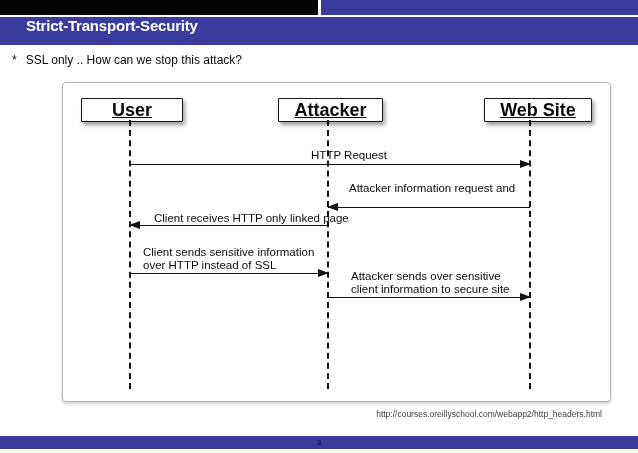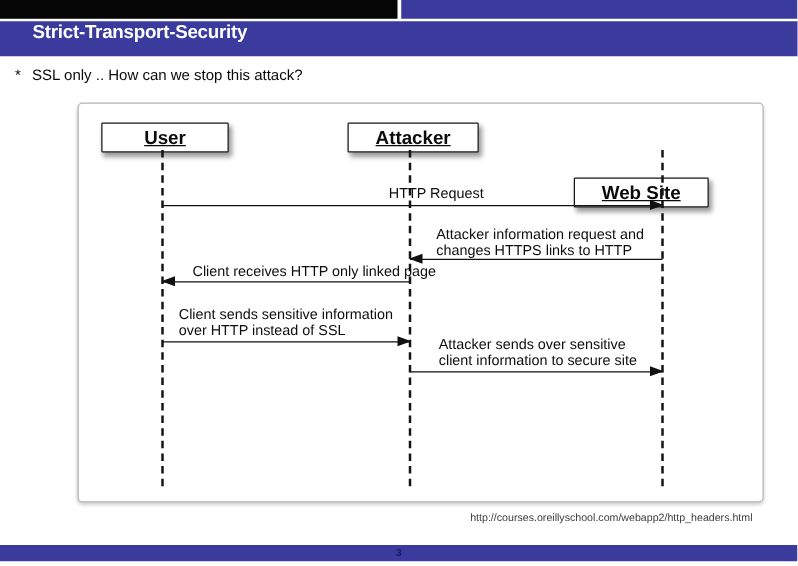--- a/index.html
+++ b/index.html
@@ -26,21 +26,21 @@
     position:absolute;left:62px;top:82px;width:547px;height:318px;
     background:#ffffff;border:1px solid #b4b4b4;border-radius:4px;
     box-shadow:0 2px 3px rgba(0,0,0,0.18);
   }
   .actor{
     position:absolute;top:15px;height:22px;background:#ffffff;
     border:1.5px solid #1a1a1a;border-radius:1px;
     box-shadow:2px 3px 4px rgba(0,0,0,0.40);
     display:flex;align-items:center;justify-content:center;
   }
-  .actor span{font-size:15px;font-weight:bold;text-decoration:underline;color:#0a0a0a;}
+  .actor span{font-size:18px;font-weight:bold;text-decoration:underline;color:#0a0a0a;}
   .lifeline{
     position:absolute;top:37px;height:269px;width:0;
     border-left:2px dashed #151515;
   }
   .msg-label{
     position:absolute;font-size:11.5px;line-height:13px;color:#0d0d0d;white-space:nowrap;
   }
   .arrow{position:absolute;height:0;border-top:1.5px solid #111;}
   .ah{position:absolute;width:0;height:0;border-top:4.5px solid transparent;border-bottom:4.5px solid transparent;top:-5px;}
   .ah-r{right:-1px;border-left:11px solid #111;}
@@ -73,38 +73,37 @@
   </div>
 
   <div class="frame">
 
     <div class="actor" style="left:18px;width:100px;">
       <span>User</span>
     </div>
     <div class="actor" style="left:215px;width:103px;text-align:right;">
       <span>Attacker</span>
     </div>
-    <div class="actor" style="left:396px;width:106px;margin-top:44px;">
+    <div class="actor" style="left:421px;width:106px;">
       <span>Web Site</span>
     </div>
 
     <div class="lifeline" style="left:66px;"></div>
     <div class="lifeline" style="left:264px;"></div>
     <div class="lifeline" style="left:466px;"></div>
 
     <div class="msg-label" style="left:186px;top:66px;width:200px;text-align:center;">
       <div>HTTP Request</div>
     </div>
     <div class="arrow" style="left:67px;top:81px;width:400px;">
       <span class="ah ah-r"></span>
     </div>
 
     <div class="msg-label" style="left:286px;top:99px;">
       <div>Attacker information request and</div>
-      <div>changes HTTPS links to HTTP</div>
     </div>
     <div class="arrow" style="left:265px;top:124px;width:202px;">
       <span class="ah ah-l"></span>
     </div>
 
     <div class="msg-label" style="left:71px;top:129px;margin-left:20px;">
       <div>Client receives HTTP only linked page</div>
     </div>
     <div class="arrow" style="left:67px;top:142px;width:198px;">
       <span class="ah ah-l"></span>

